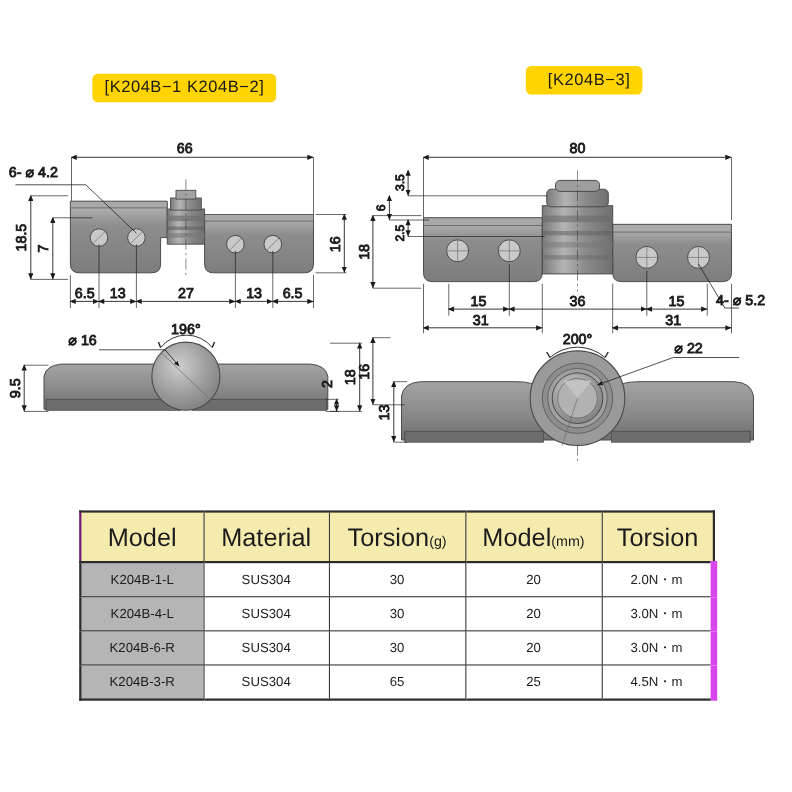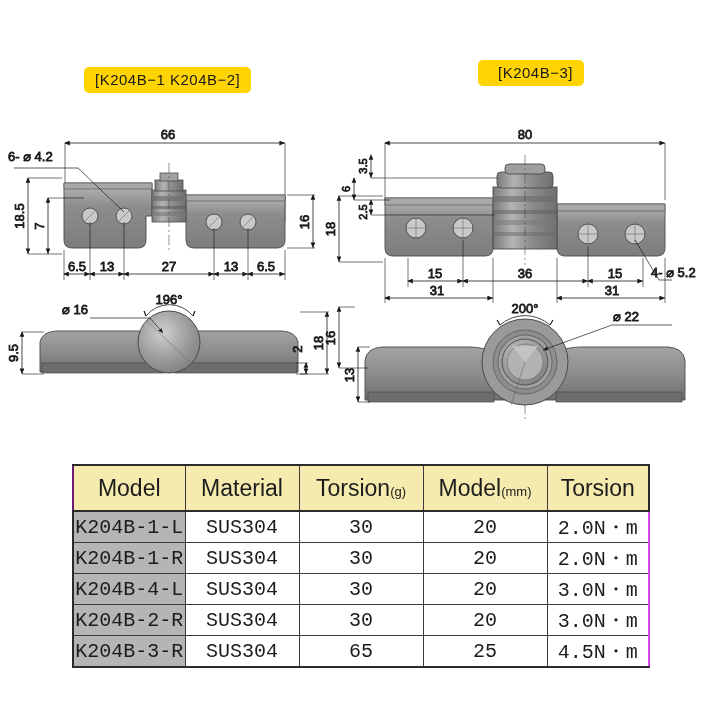--- a/index.html
+++ b/index.html
@@ -73,28 +73,27 @@
     height: 44px;
     font-size: 23px;
     border-top: 2px solid #2b2b2b;
     border-bottom: 2px solid #2b2b2b;
   }
   #spec-table thead th:first-child { border-left: 2px solid #701a75; }
   #spec-table thead th:last-child  { border-right: 2px solid #2b2b2b; }
   #spec-table th .unit { font-size: 13px; }
   #spec-table tbody td {
     height: 30px;
-    font-size: 20px;
-    font-family: Liberation Mono, monospace;
+    font-size: 12px;
   }
   #spec-table tbody td.model {
     background: #B5B5B5;
     border-left: 2px solid #2b2b2b;
   }
-  #spec-table tbody td.last { border-right: 2px solid #d946ef; }
+  #spec-table tbody td.last { border-right: 6px solid #d946ef; }
   #spec-table tbody tr:last-child td { border-bottom: 2px solid #2b2b2b; margin-top: 48px; }
 
   
   col.c-model    { width: 112px; }
   col.c-material { width: 114px; }
   col.c-weight   { width: 124px; }
   col.c-length   { width: 124px; }
   col.c-torsion  { width: 102px; }
 </style>
 </head>
@@ -373,35 +372,28 @@
     </thead>
     <tbody>
       <tr>
         <td class="model">K204B-1-L</td>
         <td>SUS304</td>
         <td>30</td>
         <td>20</td>
         <td class="last">2.0N・m</td>
       </tr>
       <tr>
-        <td class="model">K204B-1-R</td>
-        <td>SUS304</td>
-        <td>30</td>
-        <td>20</td>
-        <td class="last">2.0N・m</td>
-      </tr>
-      <tr>
         <td class="model">K204B-4-L</td>
         <td>SUS304</td>
         <td>30</td>
         <td>20</td>
         <td class="last">3.0N・m</td>
       </tr>
       <tr>
-        <td class="model">K204B-2-R</td>
+        <td class="model">K204B-6-R</td>
         <td>SUS304</td>
         <td>30</td>
         <td>20</td>
         <td class="last">3.0N・m</td>
       </tr>
       <tr>
         <td class="model">K204B-3-R</td>
         <td>SUS304</td>
         <td>65</td>
         <td>25</td>

